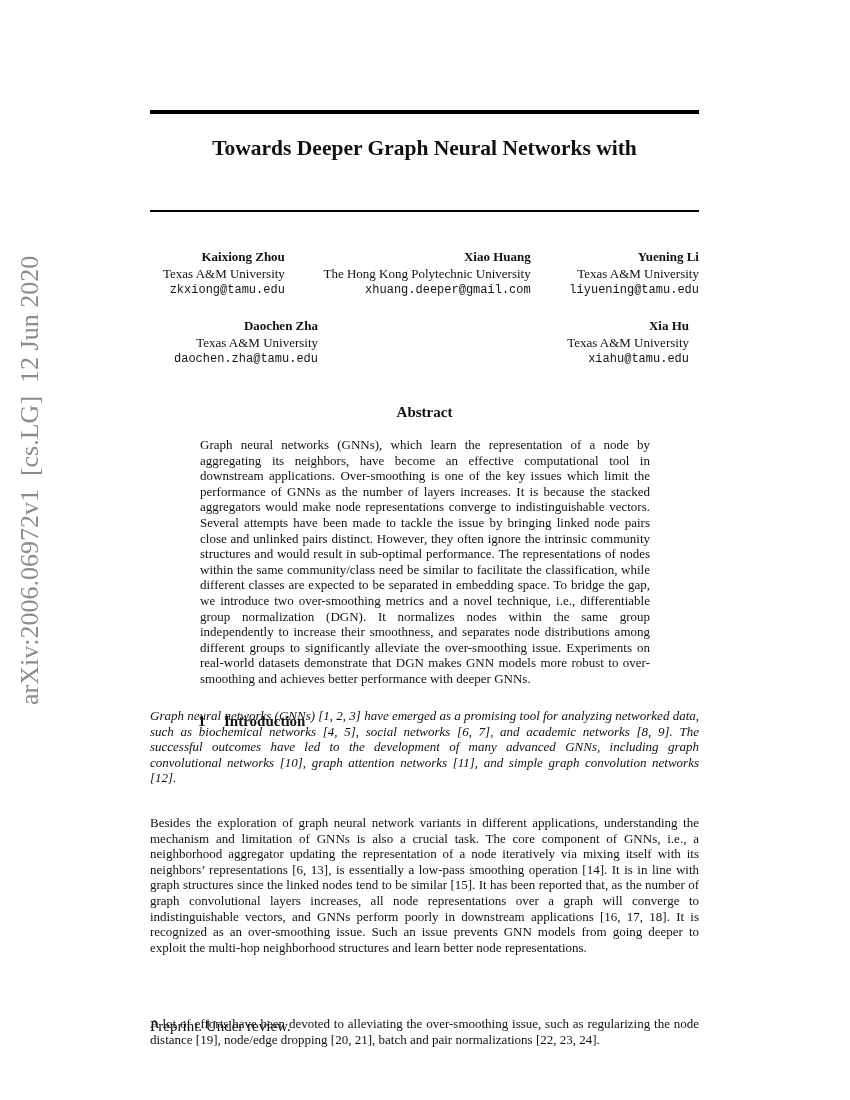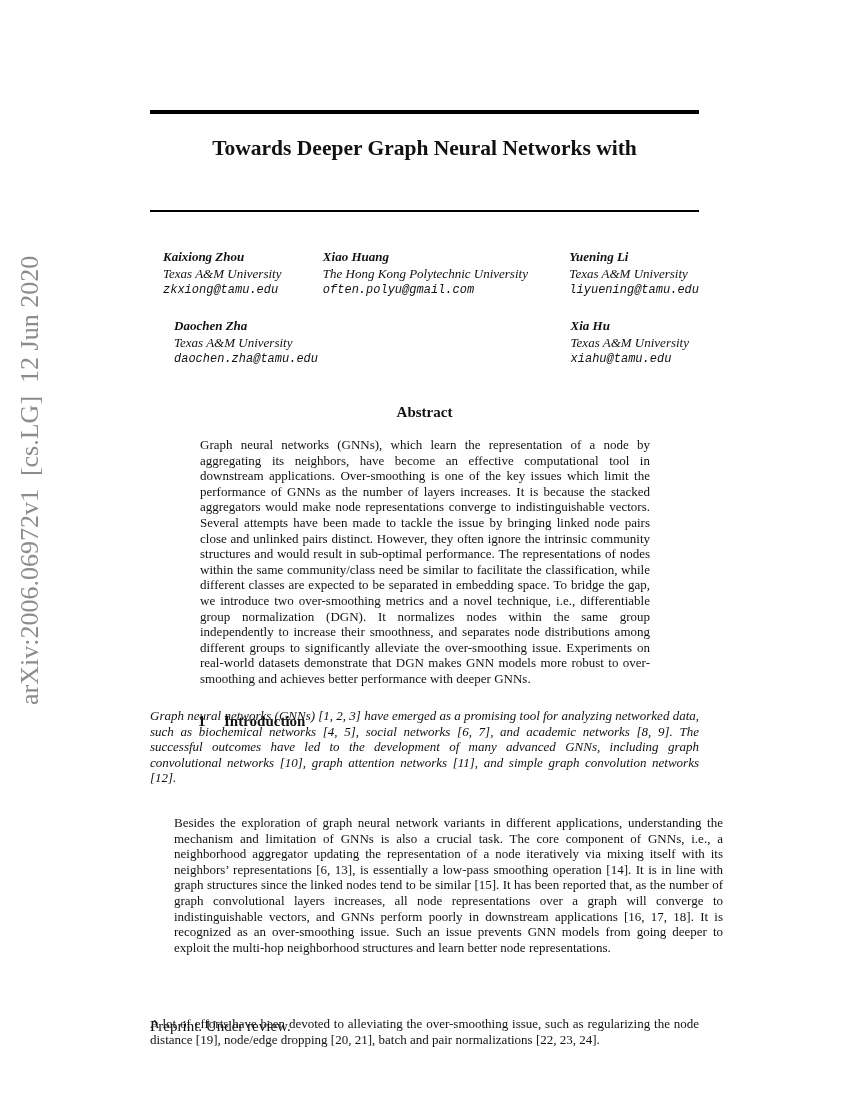--- a/index.html
+++ b/index.html
@@ -3,35 +3,35 @@
 <meta charset="utf-8">
 <style>
   html, body { margin: 0; padding: 0; background: #ffffff; }
   body { width: 850px; height: 1100px; position: relative; overflow: hidden;
          font-family: "Liberation Serif", "DejaVu Serif", serif; color: #111; }
   .rule-top { position: absolute; left: 150px; top: 110px; width: 549px; height: 4px; background: #000; }
   .rule-bottom { position: absolute; left: 150px; top: 210px; width: 549px; height: 1.5px; background: #000; }
   .title { position: absolute; left: 150px; top: 135px; width: 549px; text-align: center;
            font-weight: bold; font-size: 21.5px; line-height: 27px; }
   .authors { position: absolute; left: 150px; width: 549px; display: flex; justify-content: space-between; }
-  .author { text-align: left; font-size: 13px; line-height: 16.5px; font-style: italic; }
+  .author { text-align: right; font-size: 13px; line-height: 16.5px; }
   .author .name { font-weight: bold; }
   .author .email { font-family: "Liberation Mono", "DejaVu Sans Mono", monospace; font-size: 12px; }
   .row1 { top: 249px; padding: 0 0 0 13px; width: 536px; }
   .row2 { top: 318px; padding: 0 0 0 24px; width: 515px; }
   .abstract-heading { position: absolute; left: 150px; top: 404px; width: 549px; text-align: center;
                       font-weight: bold; font-size: 15px; }
   .abstract-body { position: absolute; left: 200px; top: 437px; width: 450px; font-size: 13px;
                    line-height: 15.6px; text-align: justify; hyphens: auto; }
   .section-heading { position: absolute; left: 150px; top: 713px; font-weight: bold; font-size: 15px; margin-left: 48px; }
   .section-heading .num { display: inline-block; width: 26px; }
   .para { position: absolute; left: 150px; width: 549px; font-size: 13px; line-height: 15.6px;
           text-align: justify; hyphens: auto; margin: 0; }
   .p1 { top: 708px; font-style: italic; }
-  .p2 { top: 815px; margin-left: 24px; }
+  .p2 { top: 815px; }
   .p3 { top: 988px; margin-top: 28px; }
   .footer { position: absolute; left: 150px; top: 1018px; font-size: 15px; }
   .arxiv-stamp { position: absolute; left: 15px; top: 705px; transform-origin: 0 0;
                  transform: rotate(-90deg); white-space: pre; font-size: 26px; color: #8c8c8c;
                  font-family: "Liberation Serif", "DejaVu Serif", serif; line-height: 30px; }
 </style>
 </head>
 <body>
 
 <div class="arxiv-stamp">arXiv:2006.06972v1  [cs.LG]  12 Jun 2020</div>
@@ -44,21 +44,21 @@
 
 <div class="authors row1">
   <div class="author">
     <div class="name">Kaixiong Zhou</div>
     <div>Texas A&amp;M University</div>
     <div class="email">zkxiong@tamu.edu</div>
   </div>
   <div class="author">
     <div class="name">Xiao Huang</div>
     <div>The Hong Kong Polytechnic University</div>
-    <div class="email">often.polyu@gmail.com</div>
+    <div class="email">xhuang.deeper@gmail.com</div>
   </div>
   <div class="author">
     <div class="name">Yuening Li</div>
     <div>Texas A&amp;M University</div>
     <div class="email">liyuening@tamu.edu</div>
   </div>
 </div>
 
 <div class="authors row2">
   <div class="author">

